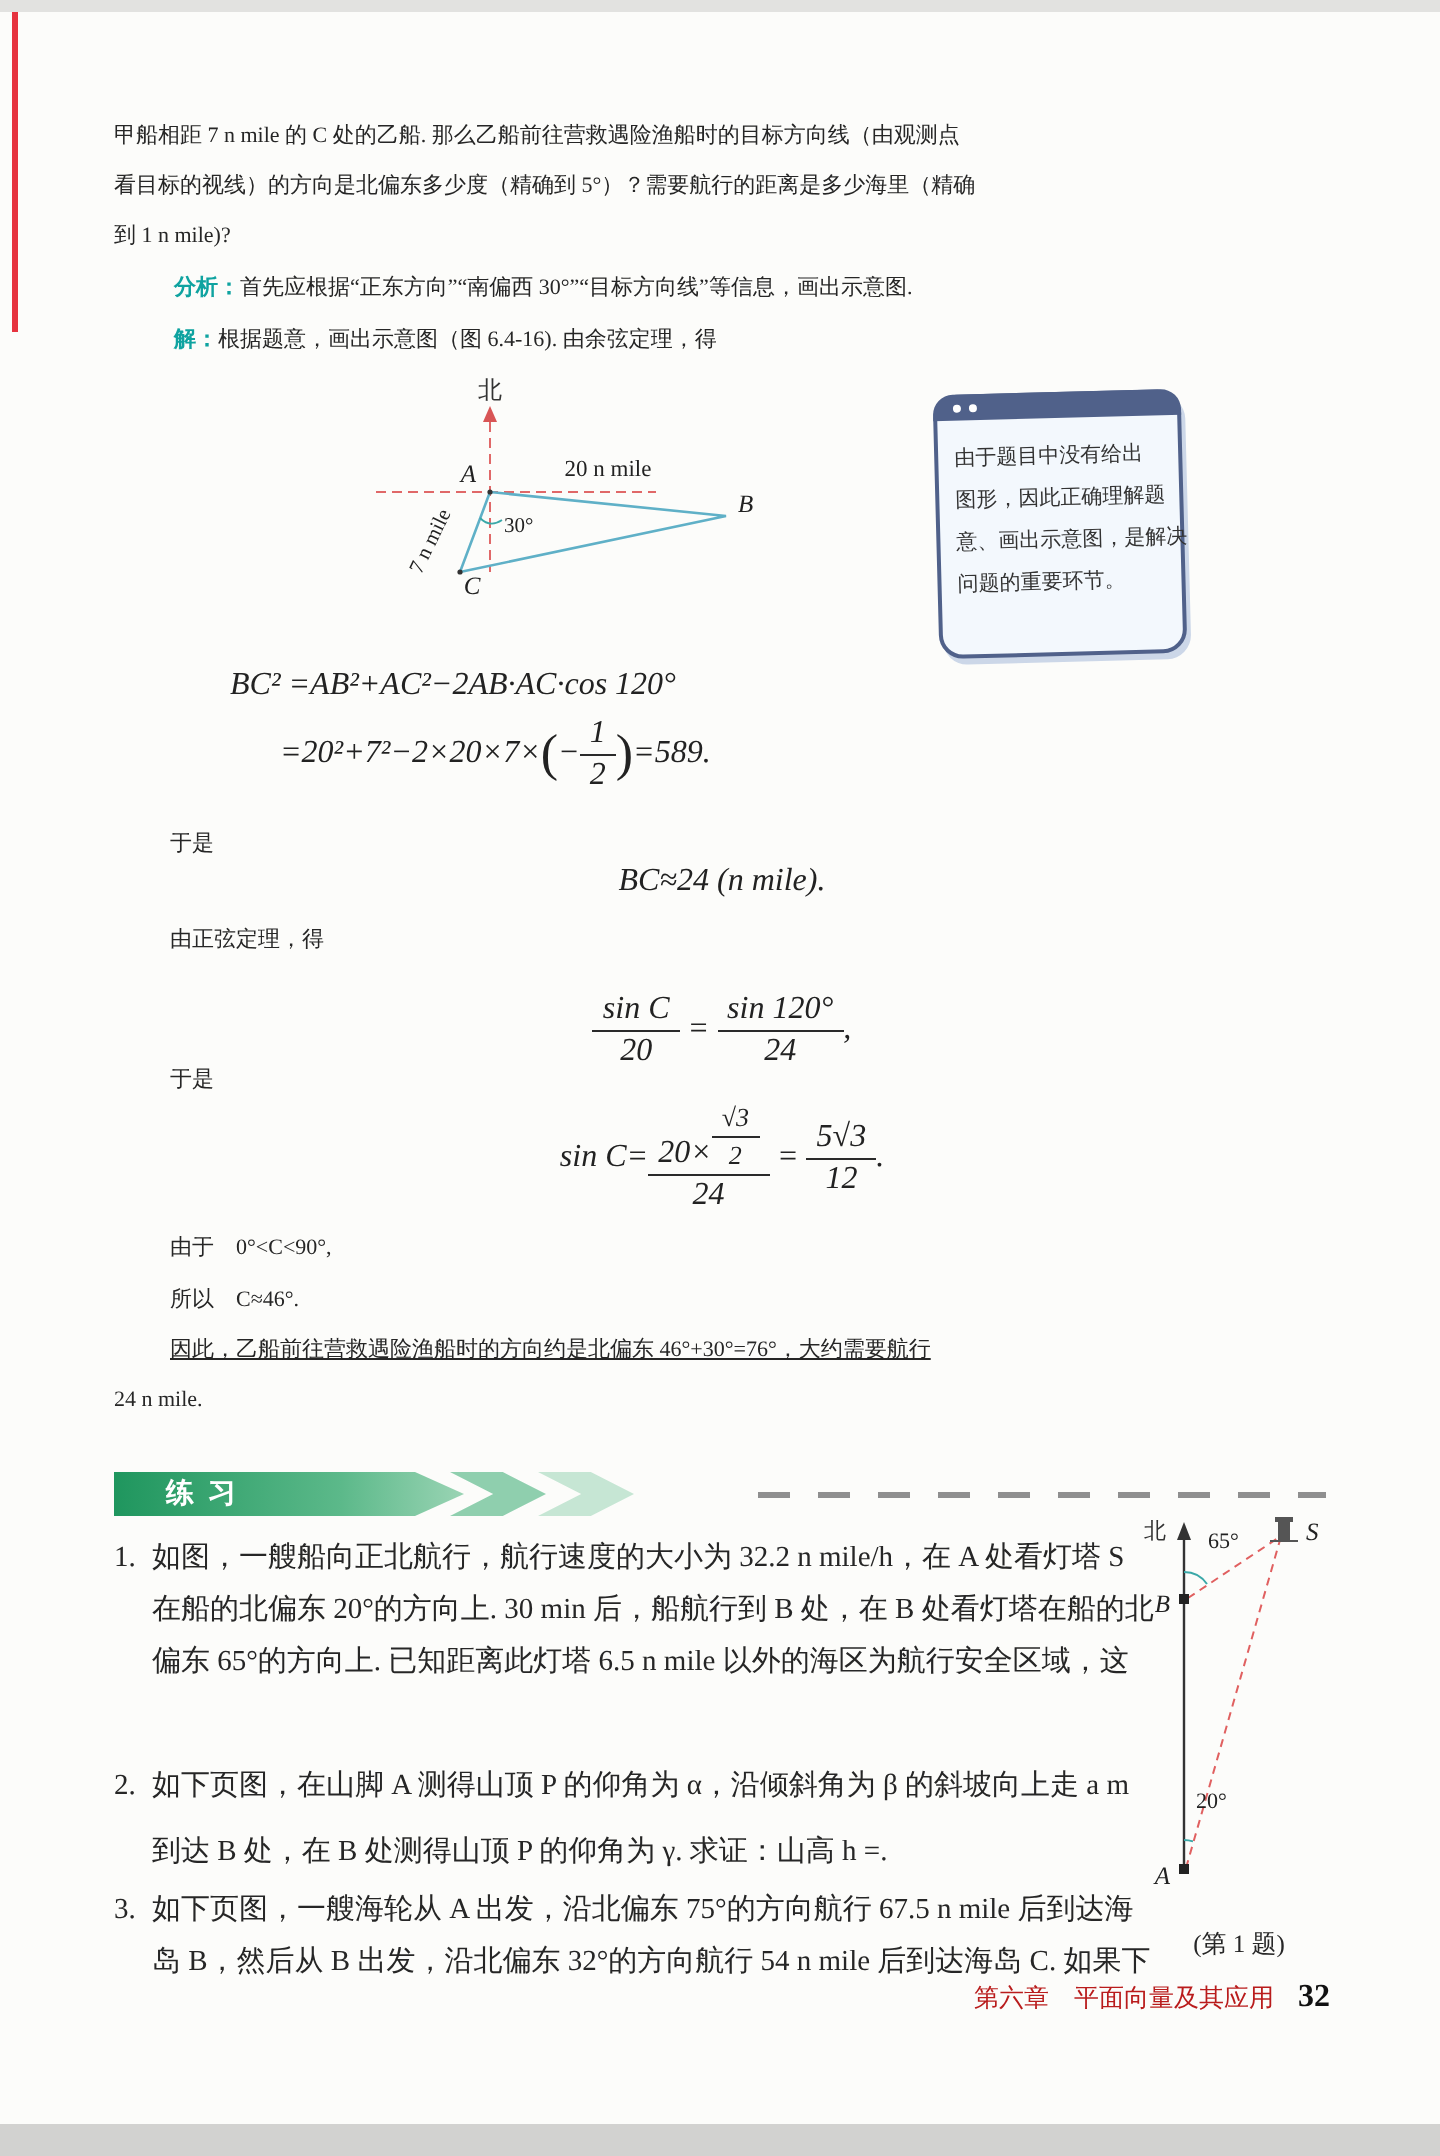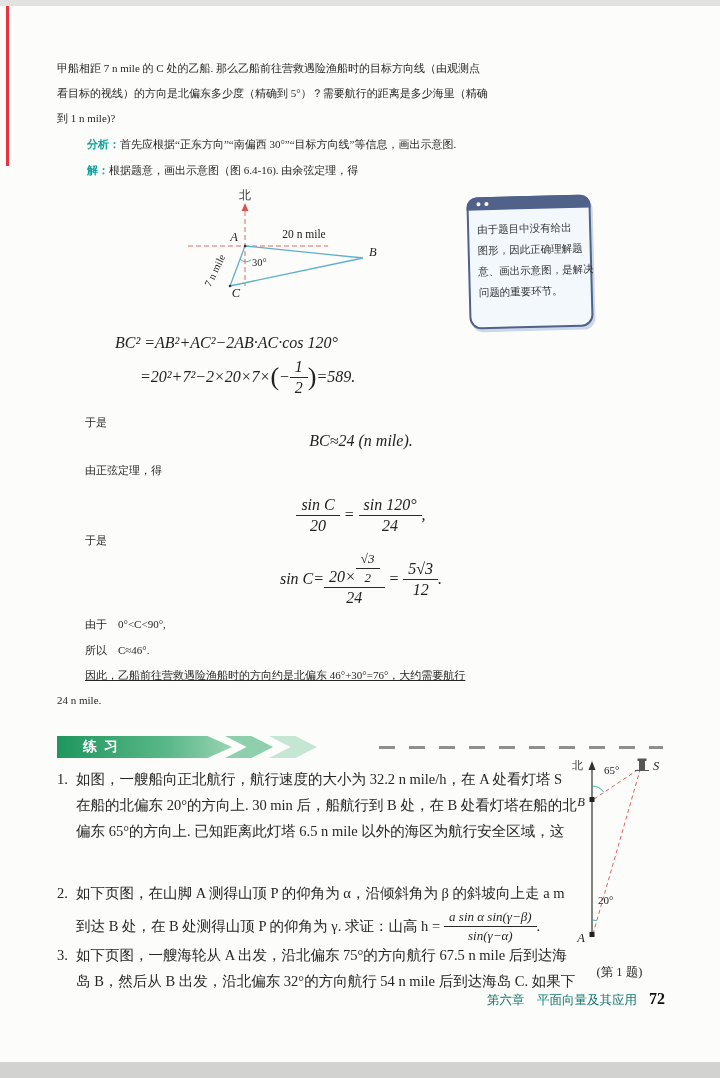--- a/index.html
+++ b/index.html
@@ -31,21 +31,21 @@
      background:repeating-linear-gradient(90deg,#8f8f8f 0 16px,transparent 16px 30px);}
   
   .note{position:absolute;left:468px;top:196px;width:120px;height:128px;background:#f3f8fd;
      border:2px solid #50618a;border-radius:12px;box-shadow:2px 3px 0 #ccd7e8;transform:rotate(-1.5deg);}
   .note-top{position:absolute;left:-2px;top:-2px;width:calc(100% + 4px);height:13px;background:#50618a;border-radius:10px 10px 0 0;}
   .note-dot{position:absolute;top:4.5px;width:4px;height:4px;border-radius:50%;background:#fff;}
   .note-body{position:absolute;left:8px;top:20px;font-size:10.5px;line-height:21px;color:#333;
      white-space:nowrap;font-family:"Liberation Sans","DejaVu Sans",sans-serif;}
   .caption{font-size:13px;text-align:center;}
   .footer{display:flex;align-items:baseline;}
-  .footer .chap{font-size:12.5px;color:#0f766e;}
+  .footer .chap{font-size:12.5px;color:#b91c1c;}
   .footer .pnum{font-size:16px;font-weight:bold;color:#111;margin-left:12px;}
 </style>
 </head>
 <body>
 
 <div class="page">
 
   <div class="abs" style="left:0;top:0;width:100%;height:6px;background:#e2e2e0;"></div>
   <div class="abs" style="left:0;bottom:0;width:100%;height:16px;background:#d2d2d0;"></div>
   <div class="abs" style="left:6px;top:6px;width:3px;height:160px;background:#e6333f;"></div>
@@ -164,24 +164,20 @@
     <div class="exline">如图，一艘船向正北航行，航行速度的大小为 32.2 n mile/h，在 A 处看灯塔 S</div>
     <div class="exline">在船的北偏东 20°的方向上. 30 min 后，船航行到 B 处，在 B 处看灯塔在船的北</div>
     <div class="exline">偏东 65°的方向上. 已知距离此灯塔 6.5 n mile 以外的海区为航行安全区域，这</div>
   </div>
 
   <div class="abs exline" style="left:57px;top:880px;">2.</div>
   <div class="abs" style="left:76px;top:880px;width:480px;">
     <div class="exline">如下页图，在山脚 A 测得山顶 P 的仰角为 α，沿倾斜角为 β 的斜坡向上走 a m</div>
     <div class="rowflex" style="height:40px;">
       <span class="exline">到达 B 处，在 B 处测得山顶 P 的仰角为 γ. 求证：山高 h =</span>
-      <span class="frac smallfrac" style="font-style:italic;margin-left:4px;">
-          <span class="fnum">a sin α sin(γ−β)</span>
-          <span class="fden">sin(γ−α)</span>
-        </span>
       <span class="exline">.</span>
     </div>
   </div>
 
   <div class="abs exline" style="left:57px;top:942px;">3.</div>
   <div class="abs" style="left:76px;top:942px;width:480px;">
     <div class="exline">如下页图，一艘海轮从 A 出发，沿北偏东 75°的方向航行 67.5 n mile 后到达海</div>
     <div class="exline">岛 B，然后从 B 出发，沿北偏东 32°的方向航行 54 n mile 后到达海岛 C. 如果下</div>
   </div>
 
@@ -201,16 +197,16 @@
     <text x="52" y="20" font-size="11" fill="#222">65°</text>
     <text x="101" y="16" font-size="12.5" font-style="italic" fill="#222">S</text>
     <text x="33" y="52" font-size="12.5" font-style="italic" text-anchor="end" fill="#222">B</text>
     <text x="46" y="150" font-size="11" fill="#222">20°</text>
     <text x="33" y="188" font-size="12.5" font-style="italic" text-anchor="end" fill="#222">A</text>
   </svg>
   <div class="abs caption" style="left:552px;top:952px;width:135px;font-size:12.5px;margin-top:12px;">(第 1 题)</div>
 
   <div class="abs footer" style="right:55px;top:990px;">
     <span class="chap">第六章　平面向量及其应用</span>
-    <span class="pnum">72</span>
+    <span class="pnum">32</span>
   </div>
 
 </div>
 
 </body></html>

